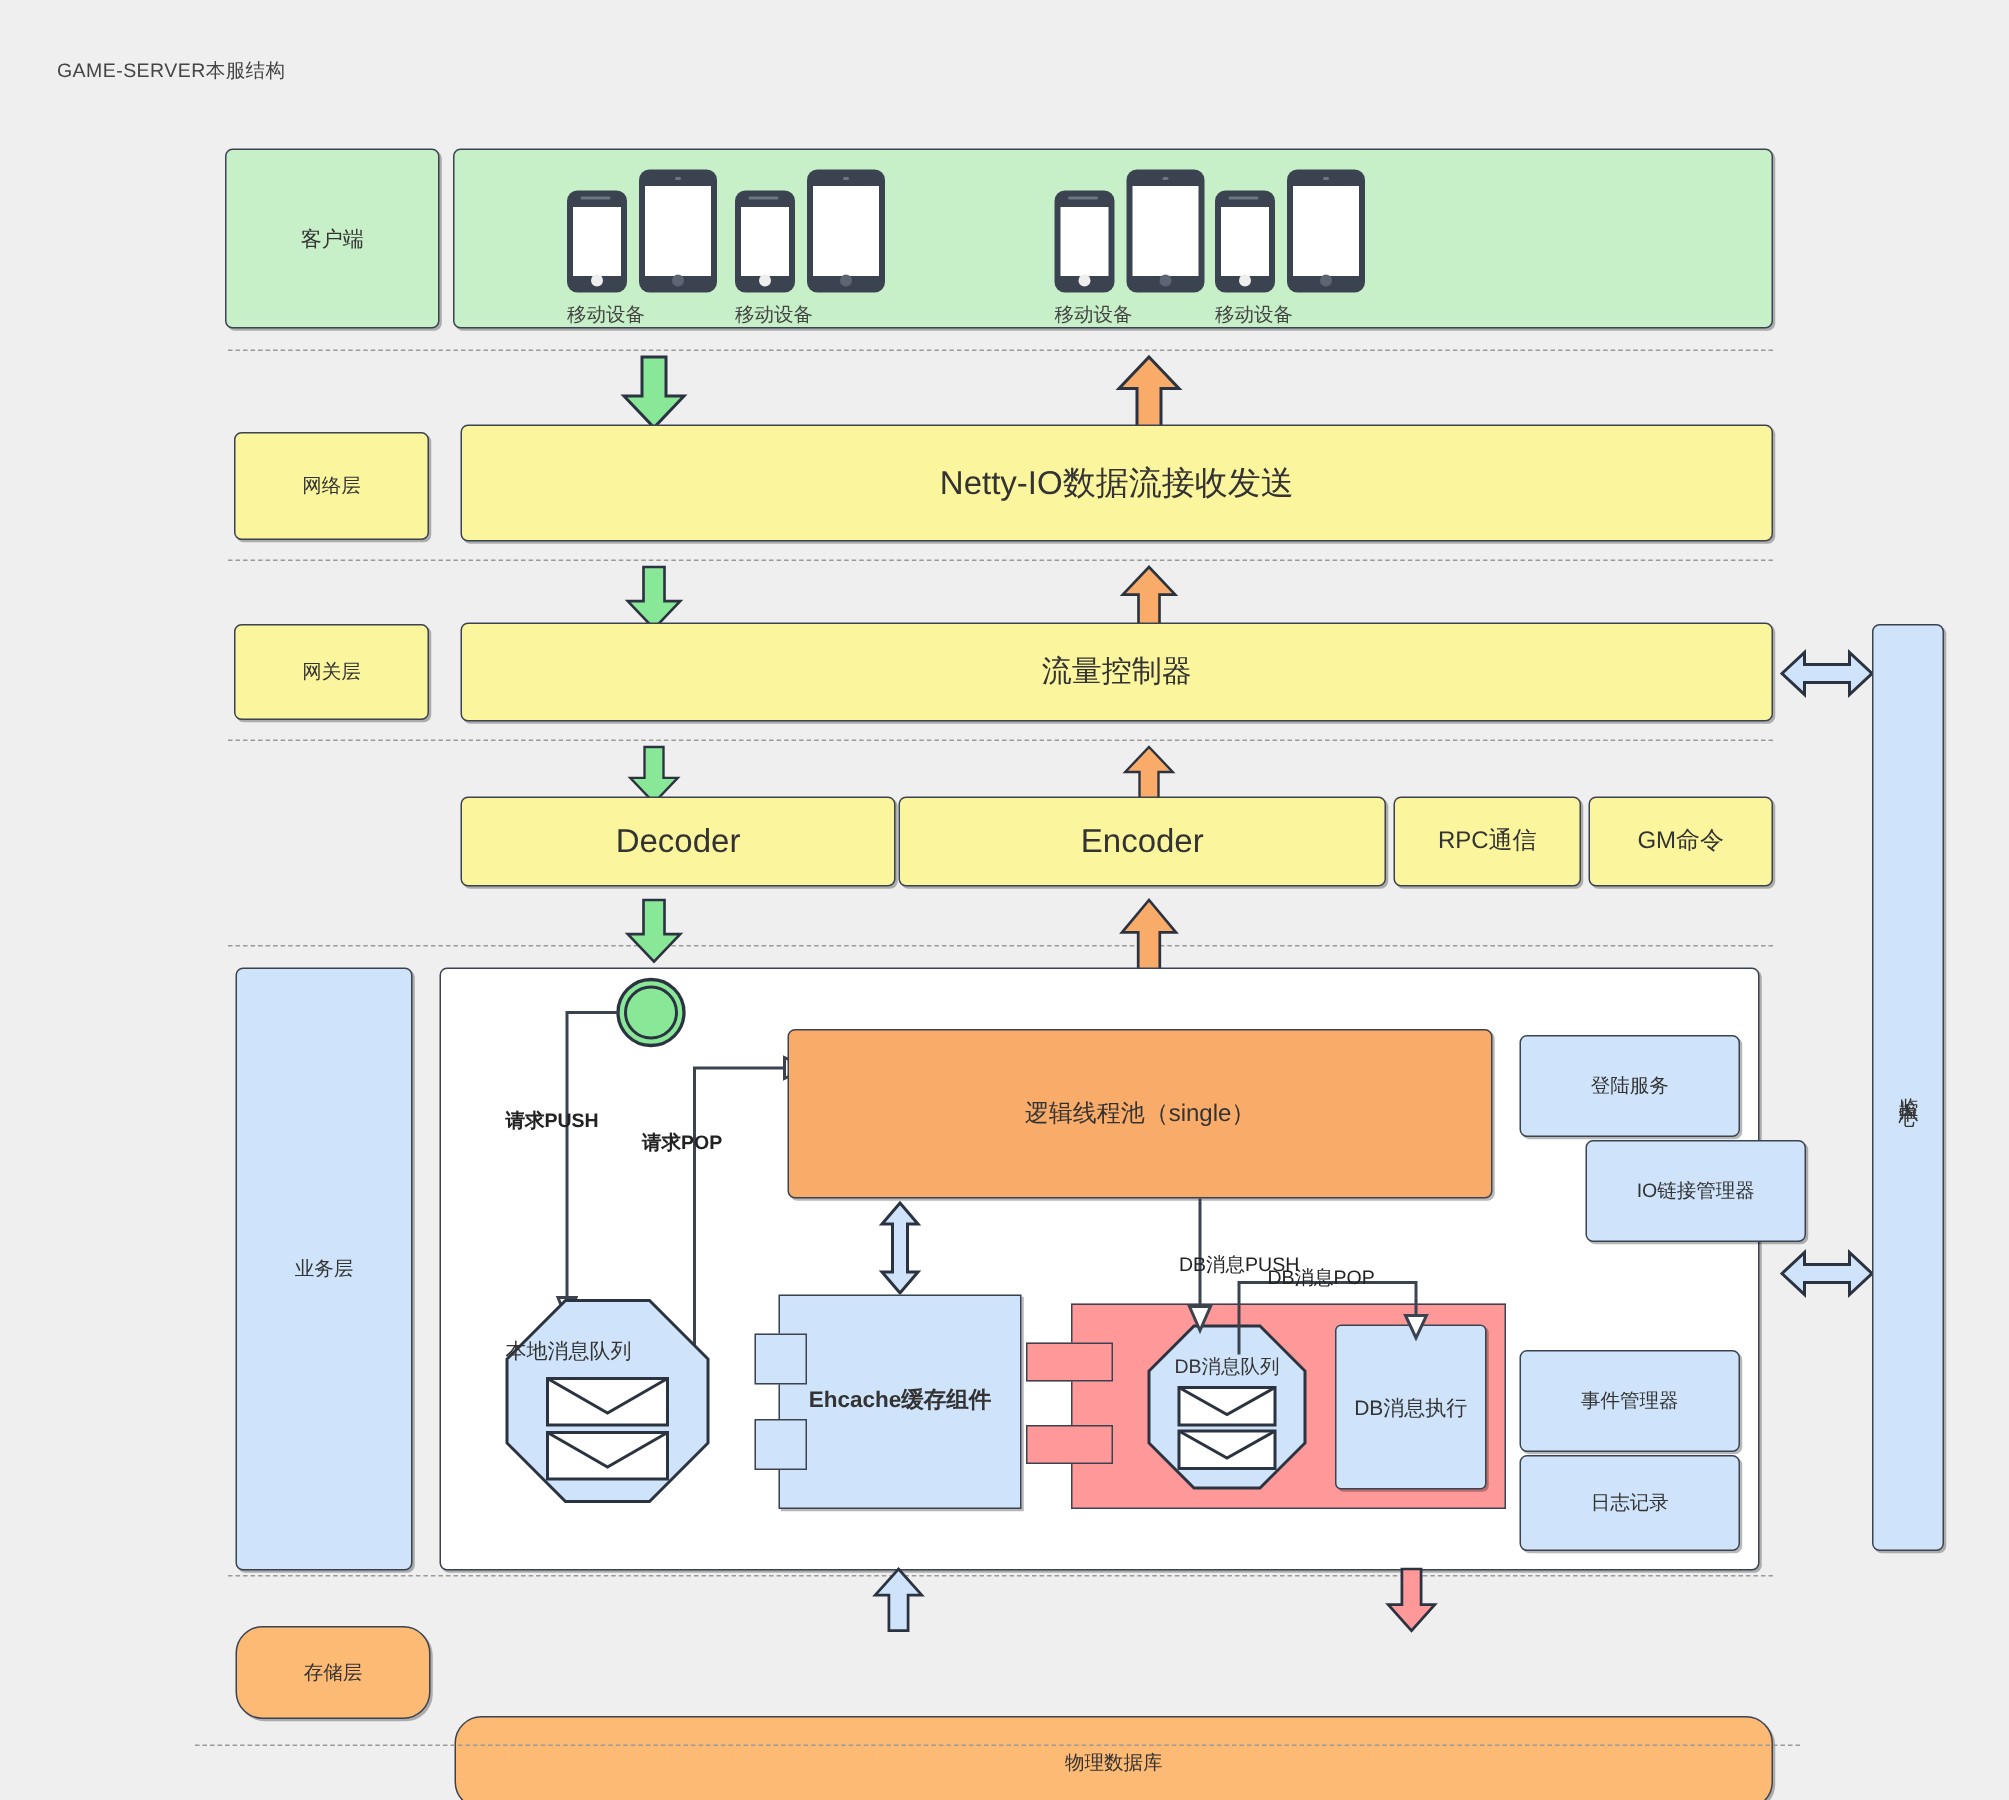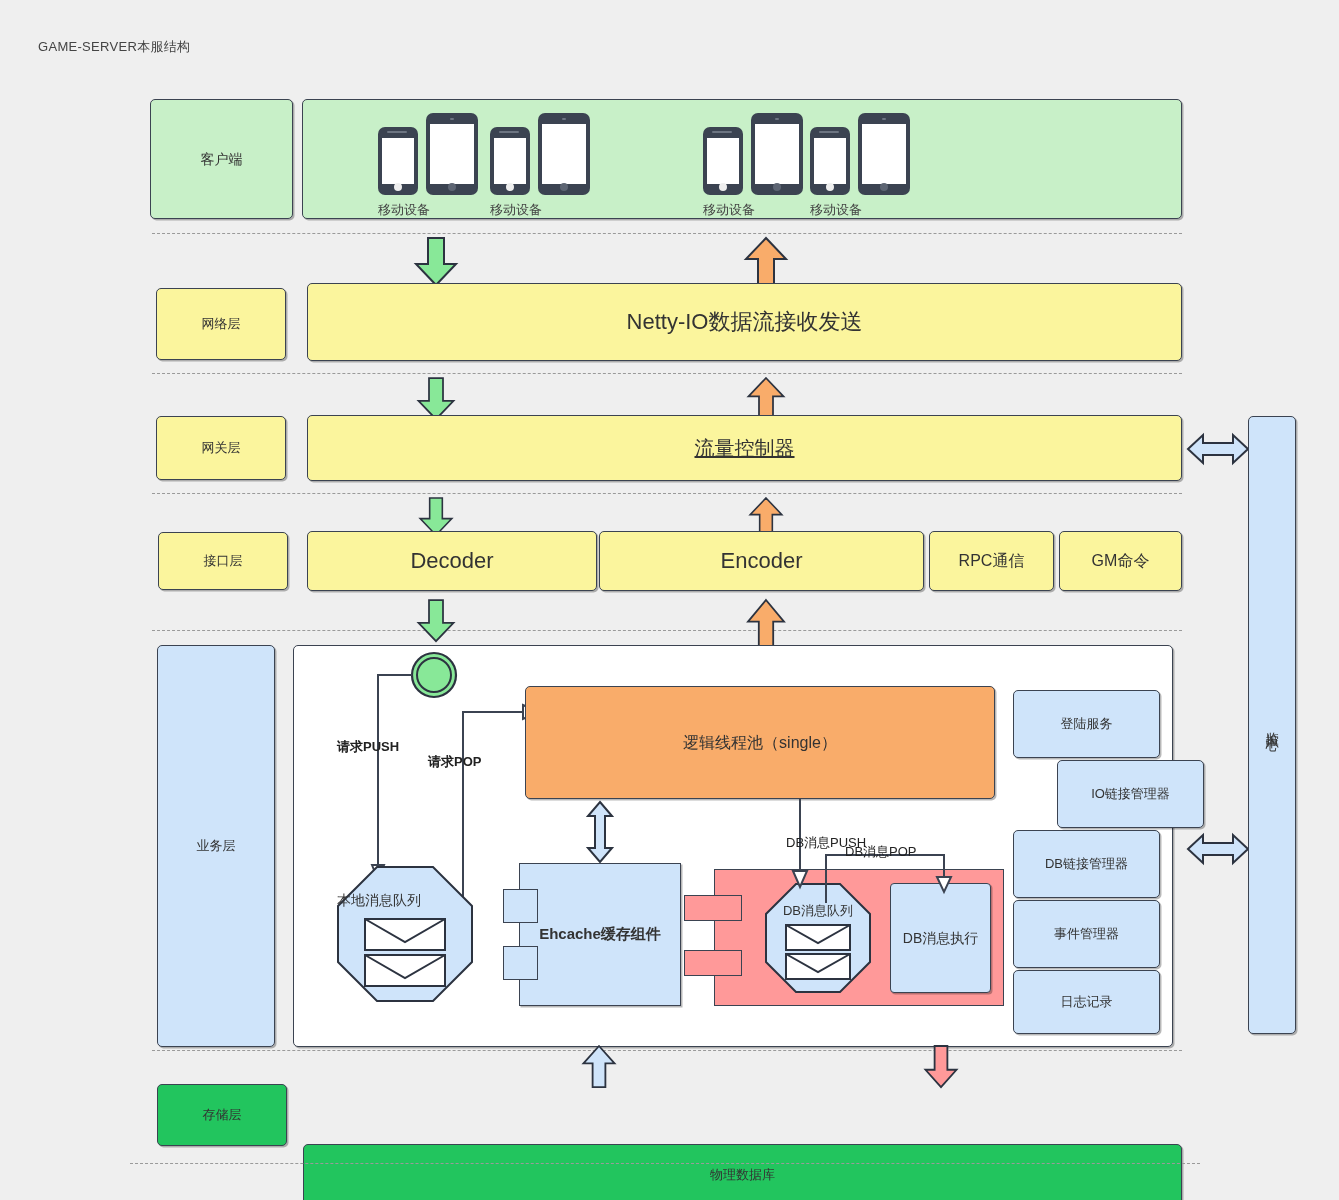--- a/index.html
+++ b/index.html
@@ -27,26 +27,26 @@
     text-align:center;
     box-shadow:1.5px 1.5px 0 rgba(0,0,0,.28);
     font-size:14px;
     color:#333;
     line-height:1.35;
   }
   .green{background:#c8f0c8;}
   .yellow{background:#fbf59d;}
   .blue{background:#cfe4fa;}
   .orange{background:#f9ac6a;}
-  .red{background:#22c55e;}
+  .red{background:#fdba74;border-radius:18px;}
   .white{background:#fff;}
 
   .lbl-sm{font-size:13px;}
   .lbl-md{font-size:16px;}
-  .lbl-lg{font-size:20px;text-decoration:underline;}
+  .lbl-lg{font-size:20px;}
   .lbl-xl{font-size:22px;}
 
   
   .sep{
     border-top:1.5px dashed #9a9a9a;
     height:0;
   }
 
   
   .vert{
@@ -193,21 +193,20 @@
 
   <div class="abs sep" style="left:152px;top:493px;width:1030px;"></div>
 
   <svg class="arrow" style="left:415px;top:498px;" width="42" height="38" viewBox="0 0 42 48">
     <path d="M13 0 L29 0 L29 26 L41 26 L21 47 L1 26 L13 26 Z" fill="#88e898" stroke="#2c3340" stroke-width="2"></path>
   </svg>
   <svg class="arrow" style="left:745px;top:498px;" width="42" height="38" viewBox="0 0 42 48">
     <path d="M21 0 L41 21 L29 21 L29 47 L13 47 L13 21 L1 21 Z" fill="#f9ac6a" stroke="#2c3340" stroke-width="2"></path>
   </svg>
 
-  <div class="abs box yellow lbl-sm" style="left:158px;top:532px;width:130px;height:58px;">接口层</div>
   <div class="abs box yellow lbl-xl" style="left:307px;top:531px;width:290px;height:60px;">Decoder</div>
   <div class="abs box yellow lbl-md" style="left:929px;top:531px;width:125px;height:60px;">RPC通信</div>
   <div class="abs box yellow lbl-xl" style="left:599px;top:531px;width:325px;height:60px;">Encoder</div>
   <div class="abs box yellow lbl-md" style="left:1059px;top:531px;width:123px;height:60px;">GM命令</div>
 
   <div class="abs sep" style="left:152px;top:630px;width:1030px;"></div>
 
   <svg class="arrow" style="left:415px;top:600px;" width="42" height="42" viewBox="0 0 42 48">
     <path d="M13 0 L29 0 L29 26 L41 26 L21 47 L1 26 L13 26 Z" fill="#88e898" stroke="#2c3340" stroke-width="2"></path>
   </svg>
@@ -281,21 +280,20 @@
   <div class="edge-label thin" style="left:786px;top:834px;font-weight:normal;">DB消息PUSH</div>
 
   <svg class="arrow" style="left:820px;top:845px;" width="140" height="60" viewBox="0 0 140 60">
     <path d="M6 58 L6 10 L124 10 L124 36" fill="none" stroke="#3b4351" stroke-width="2"></path>
     <path d="M117 32 L124 47 L131 32 Z" fill="#fff" stroke="#3b4351" stroke-width="2"></path>
   </svg>
   <div class="edge-label thin" style="left:845px;top:843px;font-weight:normal;">DB消息POP</div>
 
   <div class="abs box blue lbl-sm" style="left:1013px;top:690px;width:147px;height:68px;text-align:right;">登陆服务</div>
   <div class="abs box blue lbl-sm" style="left:1013px;top:760px;width:147px;height:68px;margin-left:44px;">IO链接管理器</div>
-  <div class="abs box blue lbl-sm" style="left:1013px;top:830px;width:147px;height:68px;">DB链接管理器</div>
   <div class="abs box blue lbl-sm" style="left:1013px;top:900px;width:147px;height:68px;">事件管理器</div>
   <div class="abs box blue lbl-sm" style="left:1013px;top:970px;width:147px;height:64px;">日志记录</div>
 
   <svg class="arrow" style="left:1188px;top:833px;" width="60" height="32" viewBox="0 0 60 32">
     <path d="M0 16 L15 2 L15 10 L45 10 L45 2 L60 16 L45 30 L45 22 L15 22 L15 30 Z" fill="#cfe4fa" stroke="#2c3340" stroke-width="2"></path>
   </svg>
 
   <div class="abs box blue" style="left:1248px;top:416px;width:48px;height:618px;">
     <span class="vert">监控中心</span>
   </div>

